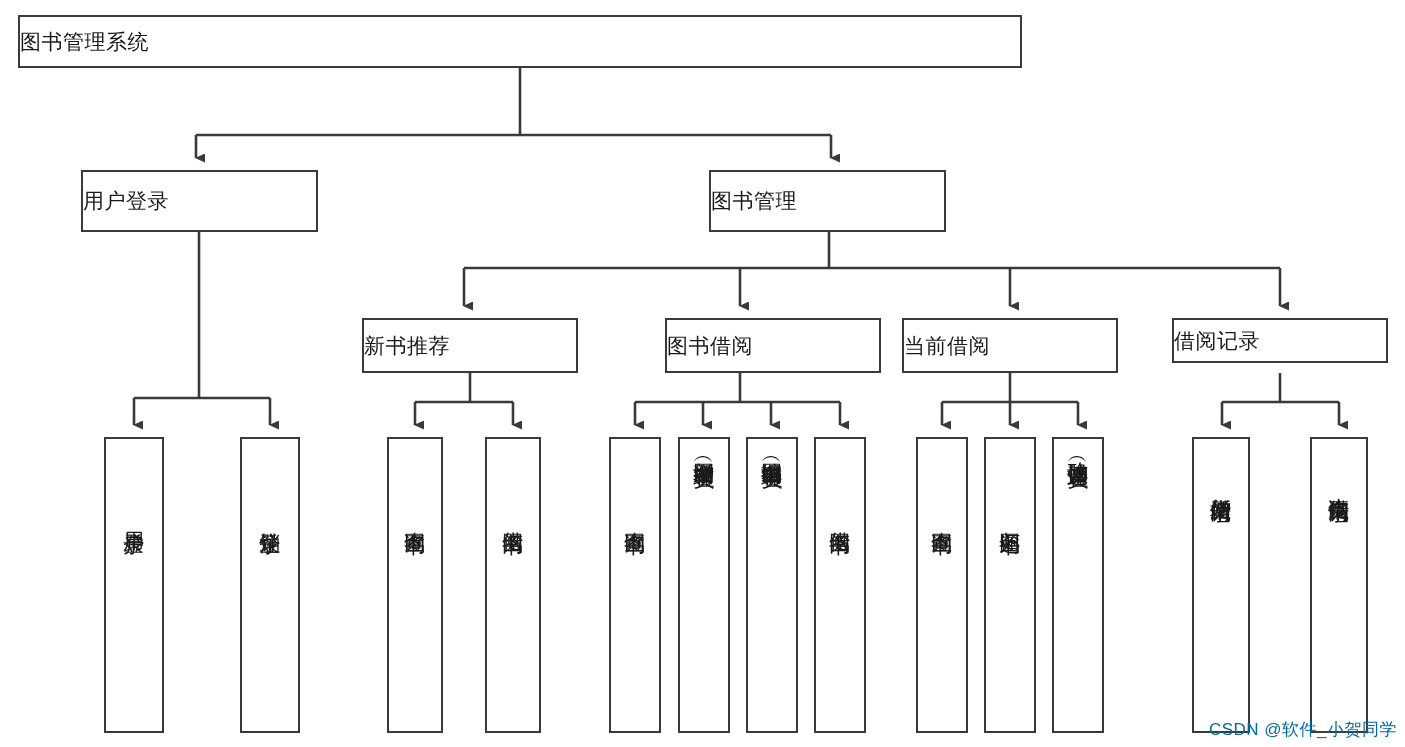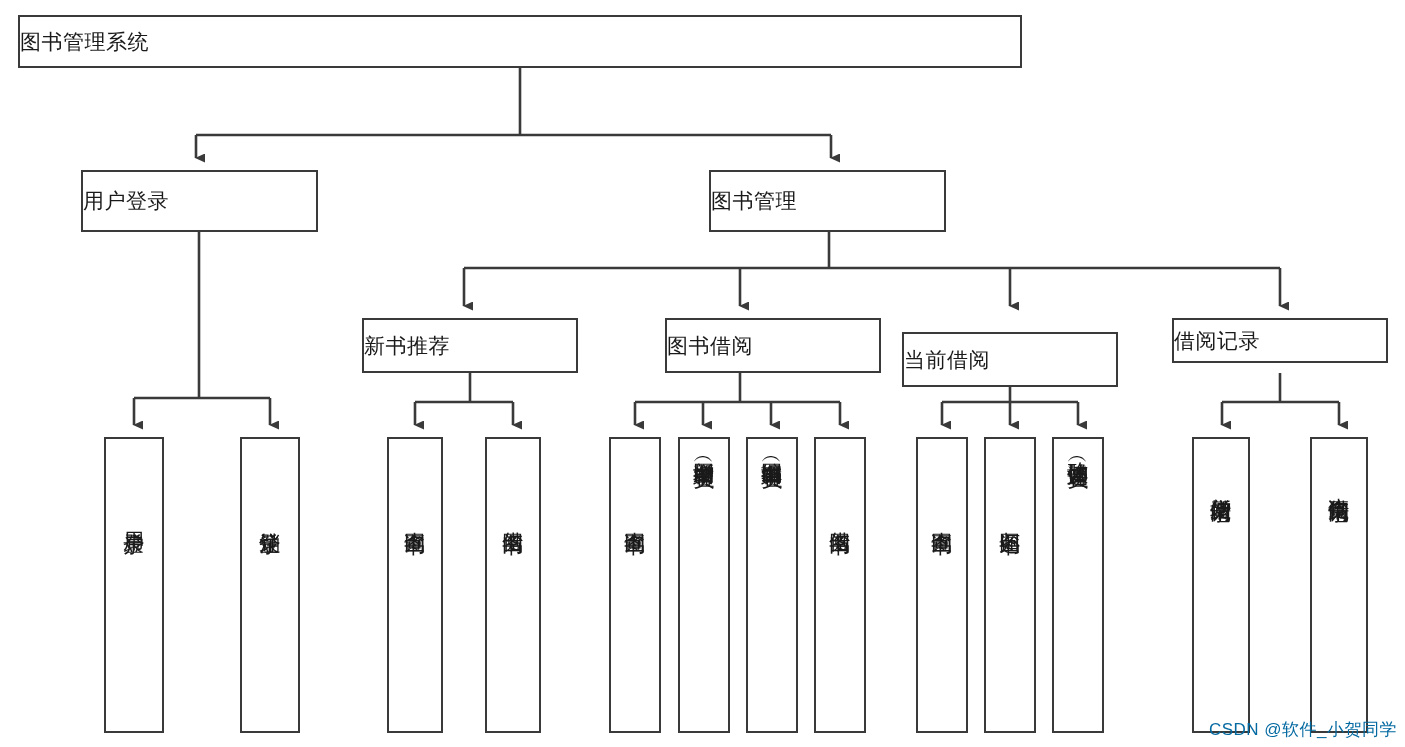--- a/index.html
+++ b/index.html
@@ -138,21 +138,21 @@
   <div class="node node-h" style="left:681px; top:170px; width:237px; height:62px;margin-left:28px;">
     <span class="node-label">图书管理</span>
   </div>
 
   <div class="node node-h" style="left:362px; top:318px; width:216px; height:55px;">
     <span class="node-label">新书推荐</span>
   </div>
   <div class="node node-h" style="left:648px; top:318px; width:216px; height:55px;margin-left:17px;">
     <span class="node-label">图书借阅</span>
   </div>
-  <div class="node node-h" style="left:902px; top:318px; width:216px; height:55px;margin-top:14px;">
+  <div class="node node-h" style="left:902px; top:318px; width:216px; height:55px;">
     <span class="node-label">当前借阅</span>
   </div>
   <div class="node node-h" style="left:1172px; top:318px; width:216px; height:45px;">
     <span class="node-label">借阅记录</span>
   </div>
 
   <div class="node node-v mid2" style="left:104px; top:437px; width:60px; height:296px;">
     <span class="node-label">用户登录</span>
   </div>
   <div class="node node-v mid2" style="left:240px; top:437px; width:60px; height:296px;">

